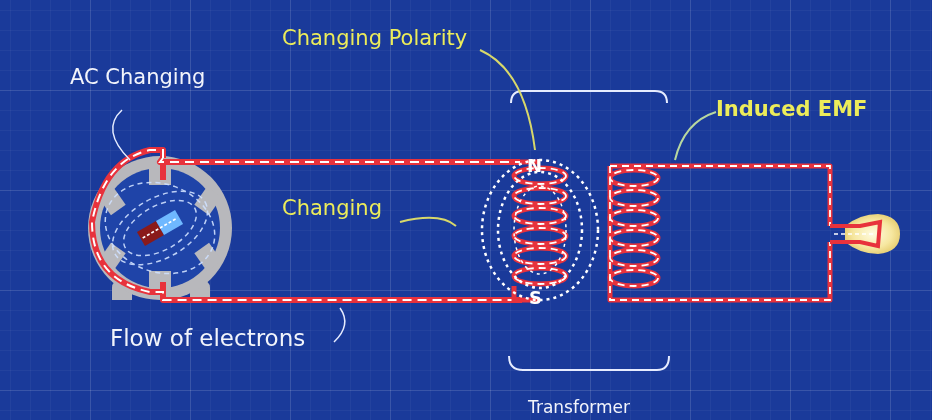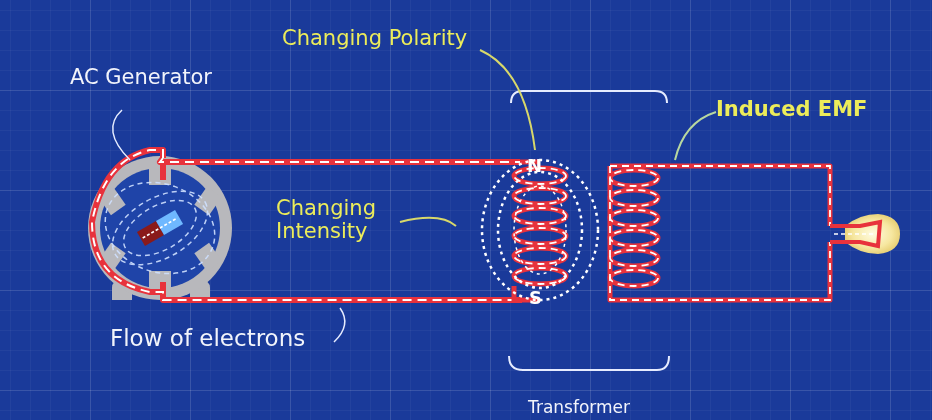--- a/index.html
+++ b/index.html
@@ -20,21 +20,21 @@
   .label {
     position: absolute;
     font-family: "DejaVu Sans", sans-serif;
     white-space: nowrap;
     line-height: 1.1;
   }
   .white { color: #f2f4fb; }
   .yellow { color: #ecec5a; }
   #lbl-ac { left: 70px; top: 66px; font-size: 21px; }
   #lbl-polarity { left: 266px; top: 27px; font-size: 21px; margin-left: 16px; }
-  #lbl-intensity { left: 276px; top: 197px; font-size: 21px; text-align: left; }
+  #lbl-intensity { left: 282px; top: 197px; font-size: 21px; text-align: right; }
   #lbl-emf { left: 716px; top: 98px; font-size: 21px; font-weight: bold; }
   #lbl-flow { left: 110px; top: 326px; font-size: 23px; }
   #lbl-transformer { left: 528px; top: 398px; font-size: 17px; }
 </style>
 </head>
 <body>
 
 <svg class="diagram" width="932" height="420" viewBox="0 0 932 420">
   <defs>
     <radialGradient id="bulbGlow" cx="50%" cy="50%" r="50%">
@@ -149,21 +149,20 @@
 
   <path d="M509 356 Q509 370 523 370 L657 370 Q669 370 669 356" fill="none" stroke="#e6ecff" stroke-width="2"></path>
 
   <path d="M122 110 Q100 130 130 160" fill="none" stroke="#e6ecff" stroke-width="1.5"></path>
   <path d="M480 50 Q525 70 535 150" fill="none" stroke="#d8d86a" stroke-width="2"></path>
   <path d="M400 222 Q440 212 456 226" fill="none" stroke="#d8d86a" stroke-width="2"></path>
   <path d="M716 112 Q684 122 675 160" fill="none" stroke="#b8d8a0" stroke-width="2"></path>
   <path d="M340 308 Q352 325 334 342" fill="none" stroke="#e6ecff" stroke-width="1.5"></path>
 </svg>
 
-<div id="lbl-ac" class="label white">AC Generator</div>
+<div id="lbl-ac" class="label white">AC Changing</div>
 <div id="lbl-polarity" class="label yellow">Changing Polarity</div>
 <div id="lbl-intensity" class="label yellow">
   <div>Changing</div>
-  <div>Intensity</div>
 </div>
 <div id="lbl-emf" class="label yellow">Induced EMF</div>
 <div id="lbl-flow" class="label white">Flow of electrons</div>
 <div id="lbl-transformer" class="label white">Transformer</div>
 
 </body></html>

